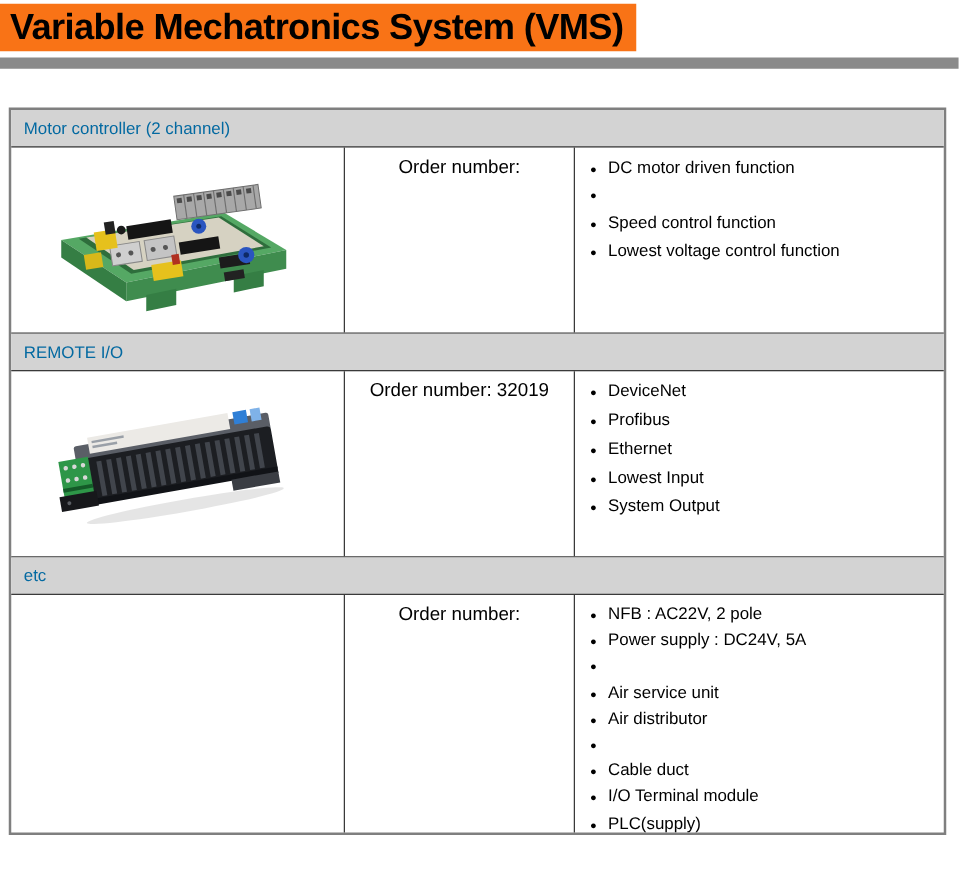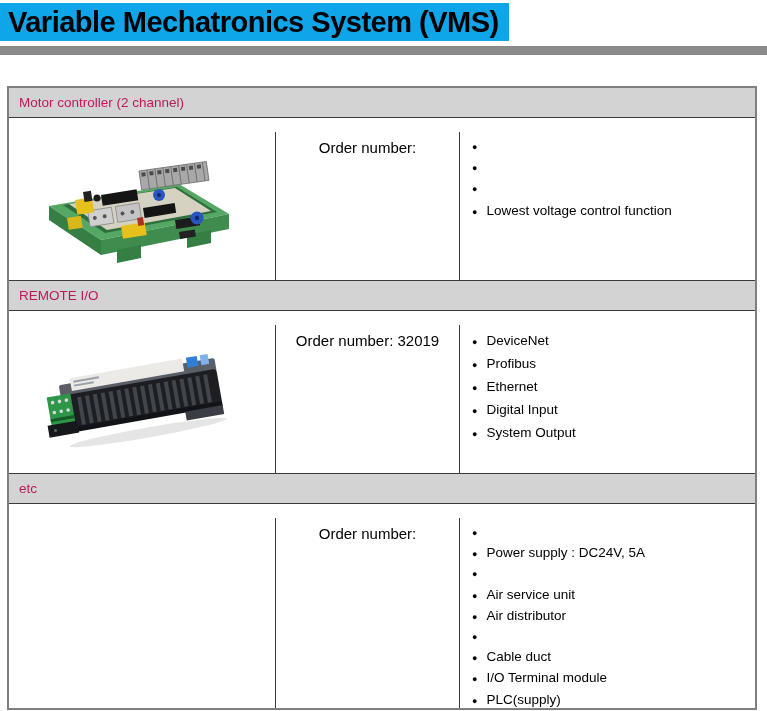--- a/index.html
+++ b/index.html
@@ -2,37 +2,37 @@
 <html><head>
 <meta charset="utf-8">
 <style>
   html,body{margin:0;padding:0;}
   body{
     width:767px;height:711px;background:#ffffff;position:relative;
     font-family:"Liberation Sans", sans-serif;color:#000;overflow:hidden;
   }
   .title{
     position:absolute;left:0;top:3px;margin:0;
-    background:#0ea5e9;color:#000;
+    background:#f97316;color:#000;
     font-size:29px;font-weight:bold;line-height:38px;
     padding:0 10px 0 8px;letter-spacing:-0.5px;white-space:nowrap;
   }
   .hr-bar{
     position:absolute;left:0;top:46px;width:767px;height:9px;background:#8a8a8a;
   }
   .vms-table{
     position:absolute;left:7px;top:86px;width:750px;
     border:2px solid #7f7f7f;background:#fff;box-sizing:border-box;
   }
   .sec-header{
     height:29px;background:#d3d3d3;border-bottom:1px solid #3a3a3a;
     display:flex;align-items:center;padding-left:10px;
-    font-size:13.5px;color:#be185d;
-  }
-  .row{display:flex;border-bottom:1px solid #3a3a3a;margin-top:14px;}
+    font-size:13.5px;color:#0369a1;
+  }
+  .row{display:flex;border-bottom:1px solid #3a3a3a;}
   .row.last{border-bottom:none;}
   .row-std{height:148px;}
   .row-tall{height:190px;}
   .cell{box-sizing:border-box;overflow:hidden;}
   .img-cell{width:267px;border-right:1px solid #3a3a3a;display:flex;justify-content:center;}
   .order-cell{
     width:184px;border-right:1px solid #3a3a3a;
     text-align:center;padding-top:7px;font-size:15px;
   }
   .feat-cell{flex:1;padding:5px 0 0 12px;}
@@ -119,26 +119,28 @@
         <rect x="142" y="94" width="16" height="7" fill="#222" transform="rotate(-9 142 94)"></rect>
       </svg>
     </div>
     <div class="cell order-cell">
       <span>Order number:</span>
     </div>
     <div class="cell feat-cell">
       <ul class="features">
         <li>
             <span class="blt">●</span>
-          </li>
-        <li>
-            <span class="blt">●</span>
-          </li>
-        <li>
-            <span class="blt">●</span>
+            <span>DC motor driven function</span>
+          </li>
+        <li>
+            <span class="blt">●</span>
+          </li>
+        <li>
+            <span class="blt">●</span>
+            <span>Speed control function</span>
           </li>
         <li>
             <span class="blt">●</span>
             <span>Lowest voltage control function</span>
           </li>
       </ul>
     </div>
   </div>
 
   <div class="sec-header">
@@ -209,21 +211,21 @@
         <li>
             <span class="blt">●</span>
             <span>Profibus</span>
           </li>
         <li>
             <span class="blt">●</span>
             <span>Ethernet</span>
           </li>
         <li>
             <span class="blt">●</span>
-            <span>Digital Input</span>
+            <span>Lowest Input</span>
           </li>
         <li>
             <span class="blt">●</span>
             <span>System Output</span>
           </li>
       </ul>
     </div>
   </div>
 
   <div class="sec-header">
@@ -231,20 +233,21 @@
   </div>
   <div class="row row-tall last">
     <div class="cell img-cell"></div>
     <div class="cell order-cell">
       <span>Order number:</span>
     </div>
     <div class="cell feat-cell">
       <ul class="features">
         <li>
             <span class="blt">●</span>
+            <span>NFB : AC22V, 2 pole</span>
           </li>
         <li>
             <span class="blt">●</span>
             <span>Power supply : DC24V, 5A</span>
           </li>
         <li>
             <span class="blt">●</span>
           </li>
         <li>
             <span class="blt">●</span>

